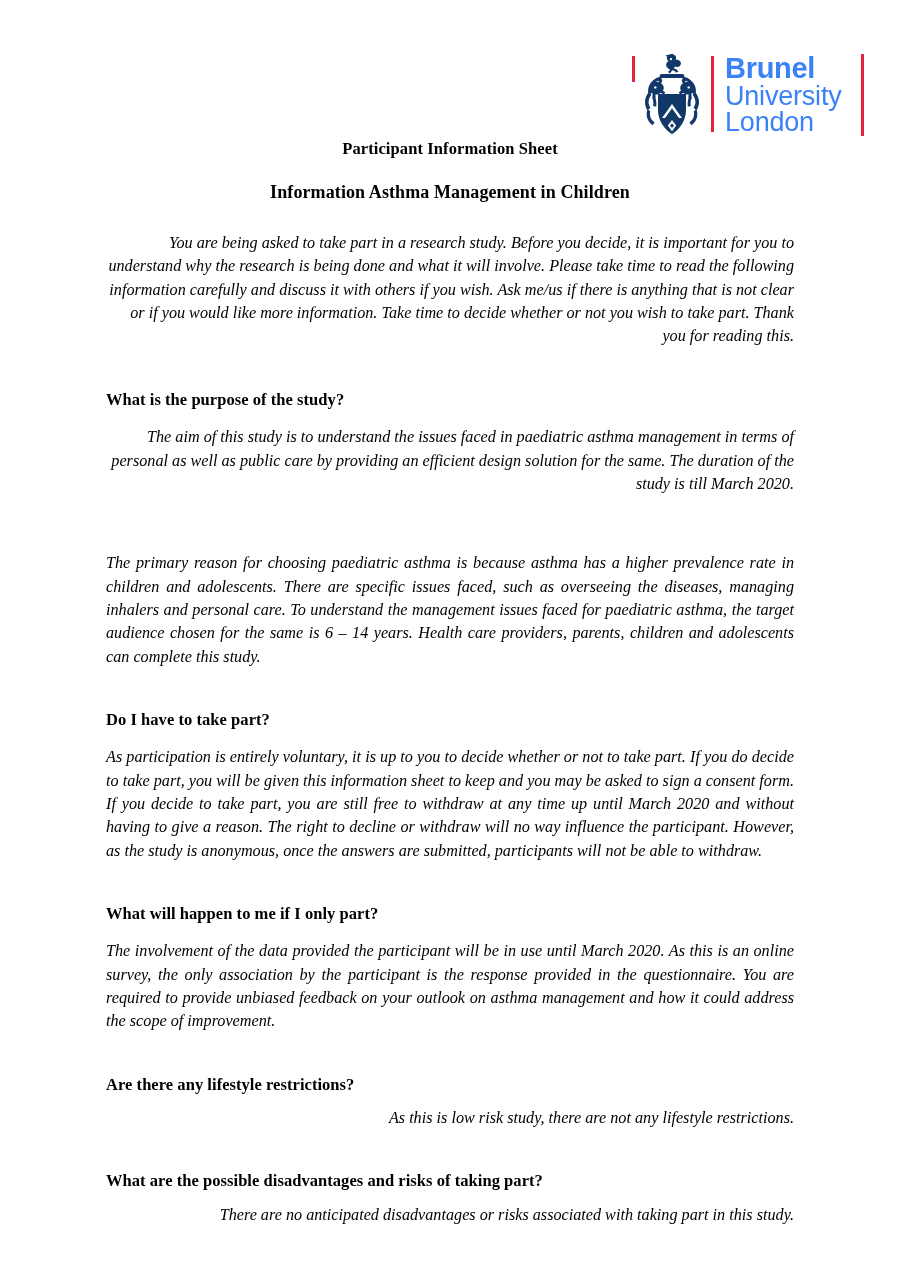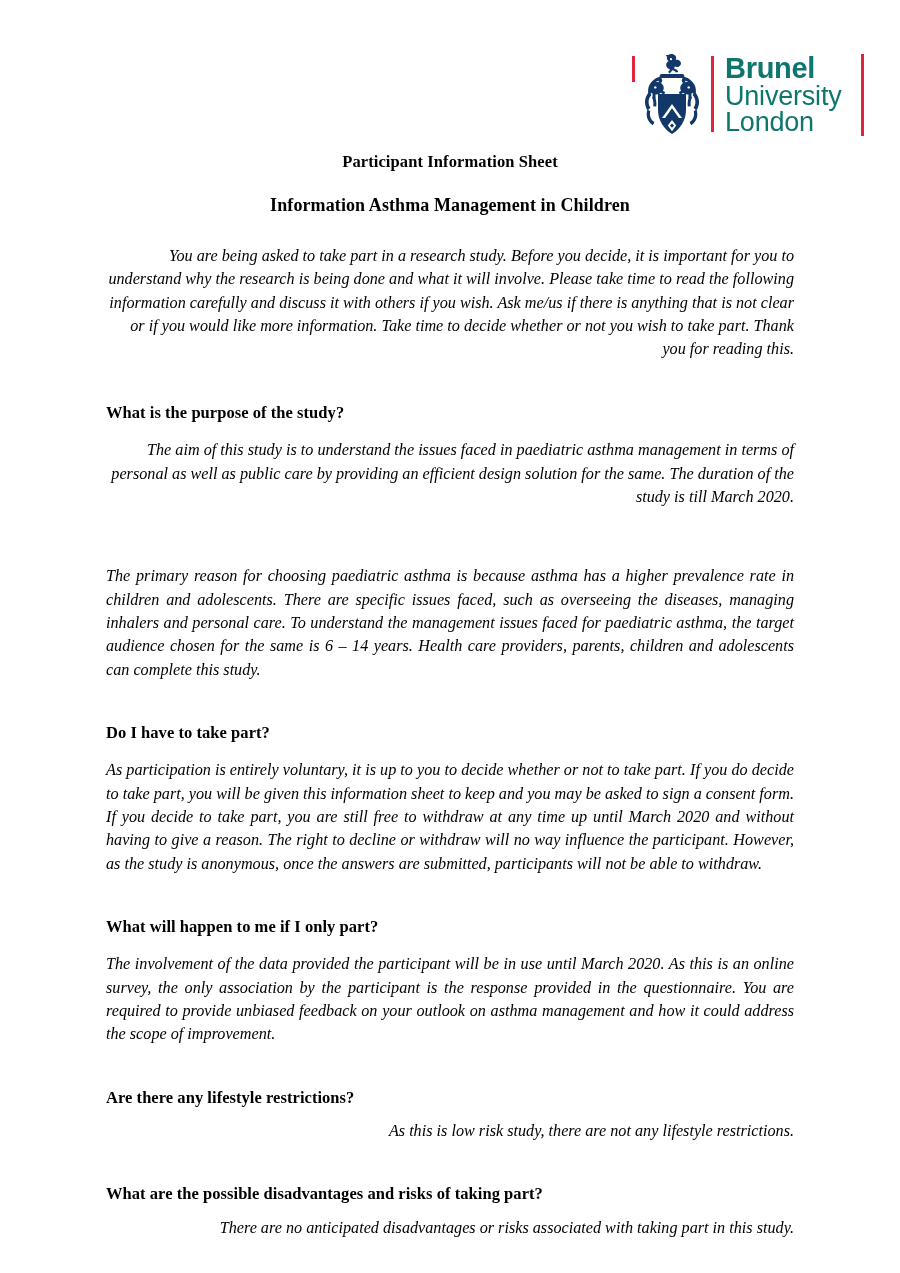--- a/index.html
+++ b/index.html
@@ -50,21 +50,21 @@
     height: 76px;
     background: #e2233f;
     margin-left: 8px;
     margin-top: 4px;
     flex: 0 0 auto;
   }
   .wordmark {
     margin-left: 11px;
     flex: 1 1 auto;
     font-family: "Liberation Sans", "DejaVu Sans", sans-serif;
-    color: #0f766e;
+    color: #3b82f6;
     line-height: 0.99;
     padding-top: 2px;
   }
   .wordmark .wm-brunel {
     display: block;
     font-size: 29px;
     font-weight: 700;
     letter-spacing: -0.3px;
   }
   .wordmark .wm-university,
@@ -80,21 +80,21 @@
     background: #e2233f;
     margin-left: 6px;
     margin-top: 2px;
     flex: 0 0 auto;
   }
 
   
   .doc {
     position: absolute;
     left: 106px;
-    top: 151px;
+    top: 138px;
     width: 688px;
   }
 
   .doc-title {
     text-align: center;
     font-weight: bold;
     font-size: 16.5px;
     line-height: 1.28;
     margin: 0 0 0 0;
     letter-spacing: 0.1px;

